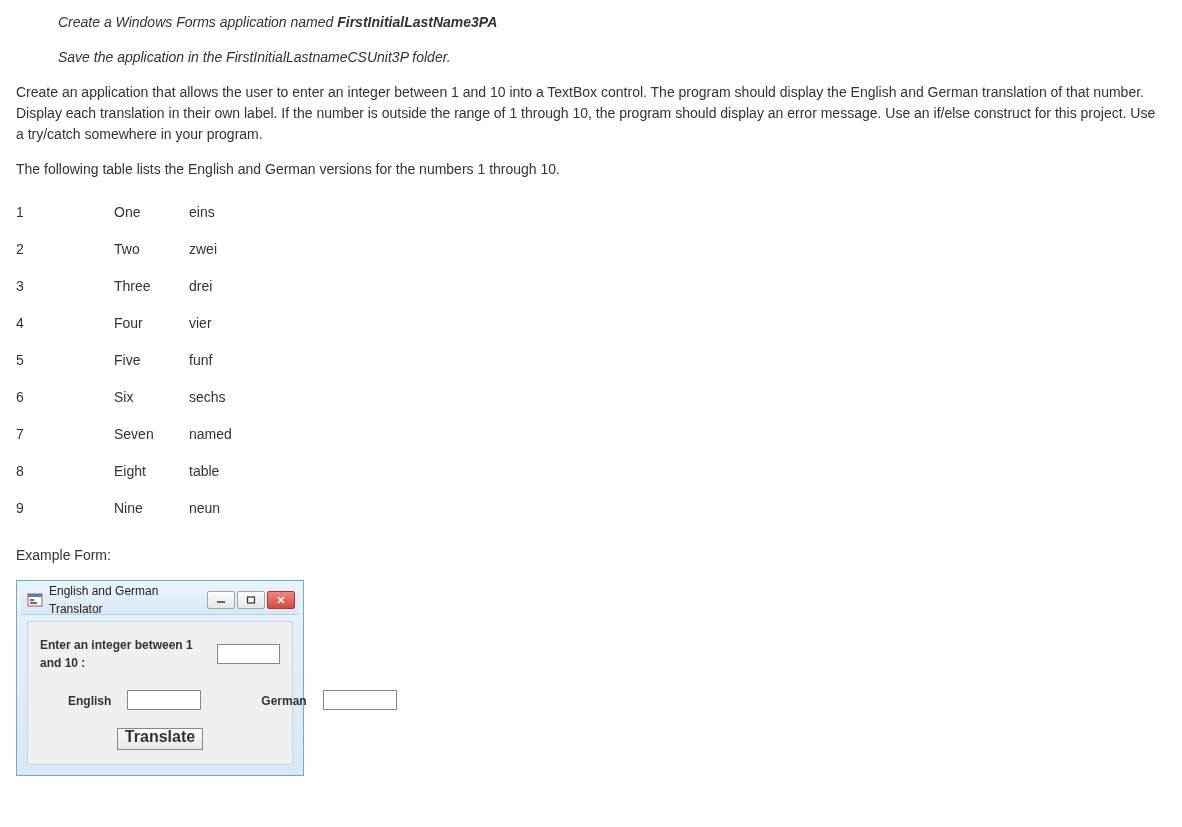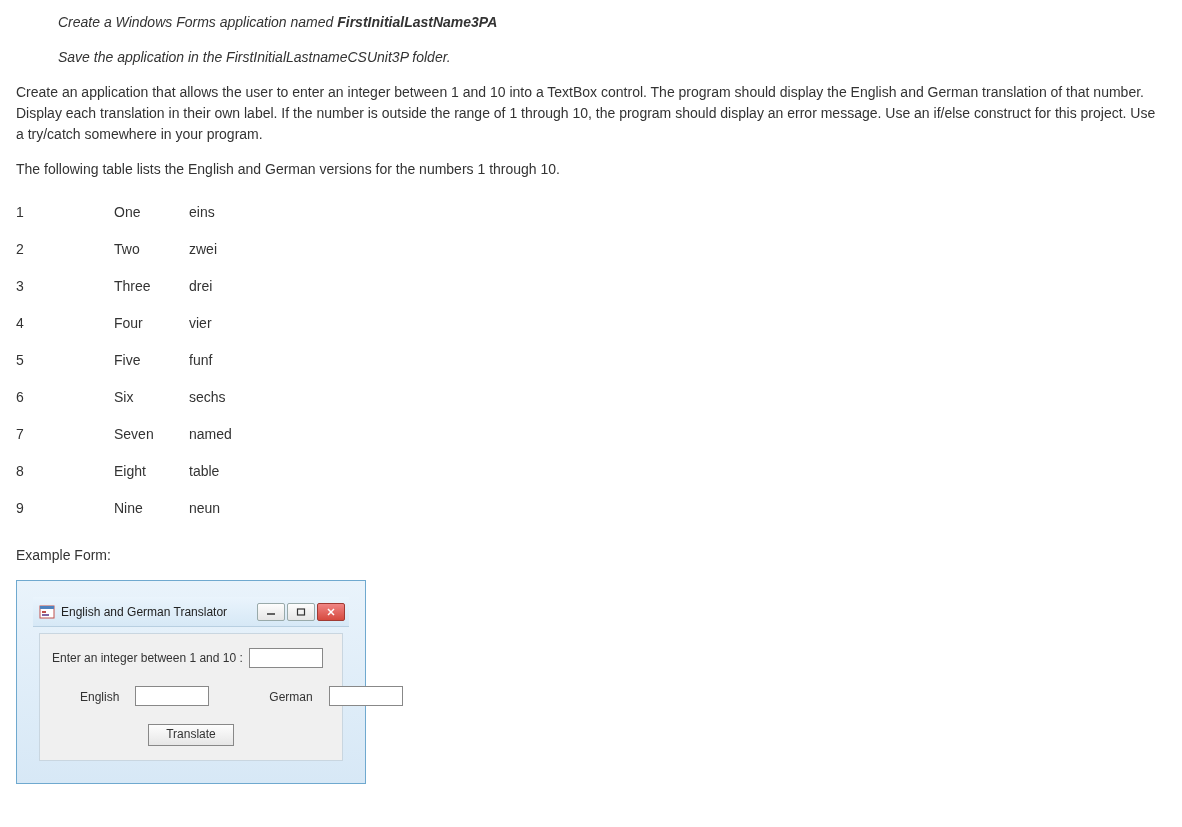--- a/index.html
+++ b/index.html
@@ -42,24 +42,24 @@
       margin-left: 28px;
     }
     .num-col3 {
       width: 80px;
     }
     .example-label {
       margin-bottom: 14px;
     }
     
     .form-window {
-      width: 350px;
+      width: 288px;
       border: 1px solid #6fa9cf;
       background: linear-gradient(#e9f3fb, #d7e8f6);
-      padding: 16px;
+      padding: 4px;
     }
     .titlebar {
       display: flex;
       align-items: center;
       height: 30px;
       padding: 0 4px 0 6px;
       background: linear-gradient(#eaf4fc, #d6e8f6);
       border-bottom: 1px solid #b8cfe1;
     }
     .title-icon {
@@ -94,20 +94,21 @@
       background: linear-gradient(#f08584, #d64a3f);
       border-color: #a03a33;
       color: #fff;
       font-weight: bold;
     }
     .form-body {
       background: #f0f0f0;
       margin: 6px;
       border: 1px solid #c9d6e0;
       padding: 14px 12px 14px 12px;
+      font-weight: bold;
     }
     .form-row {
       display: flex;
       align-items: center;
       font-size: 12px;
       margin-bottom: 18px;
     }
     .form-row .lbl {
       margin-right: 6px;
     }
@@ -134,23 +135,23 @@
     }
     .btn-row {
       display: flex;
       justify-content: center;
     }
     .btn {
       width: 86px;
       height: 22px;
       border: 1px solid #888;
       background: linear-gradient(#fdfdfd, #e6e6e6);
-      font-size: 12px;
-      display: flex;
-      align-items: flex-start;
+      font-size: 16px;
+      display: flex;
+      align-items: flex-end;
       justify-content: center;
     }
   </style>
 </head>
 <body>
 
 <p class="para">
   <span class="italic">Create a Windows Forms application named </span><span class="bold-italic">FirstInitialLastName3PA</span>
 </p>
 

